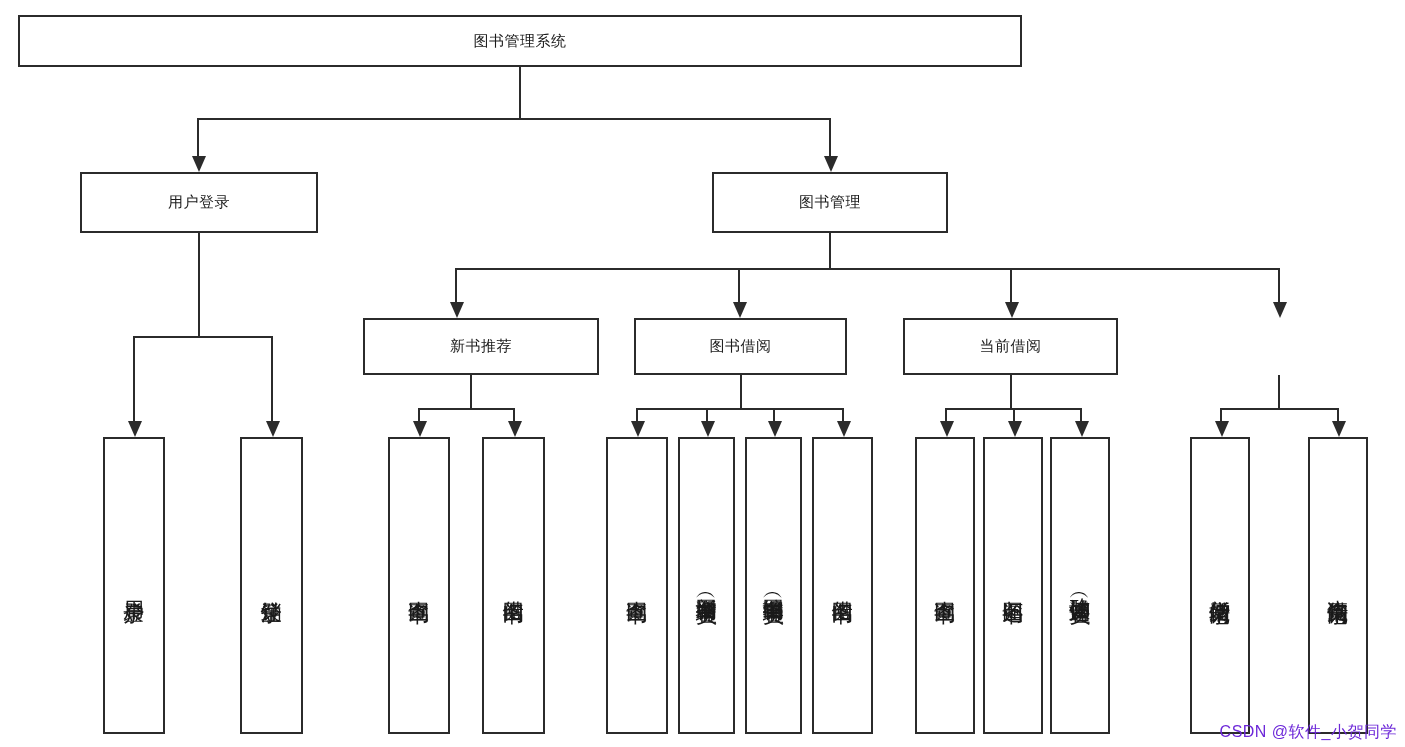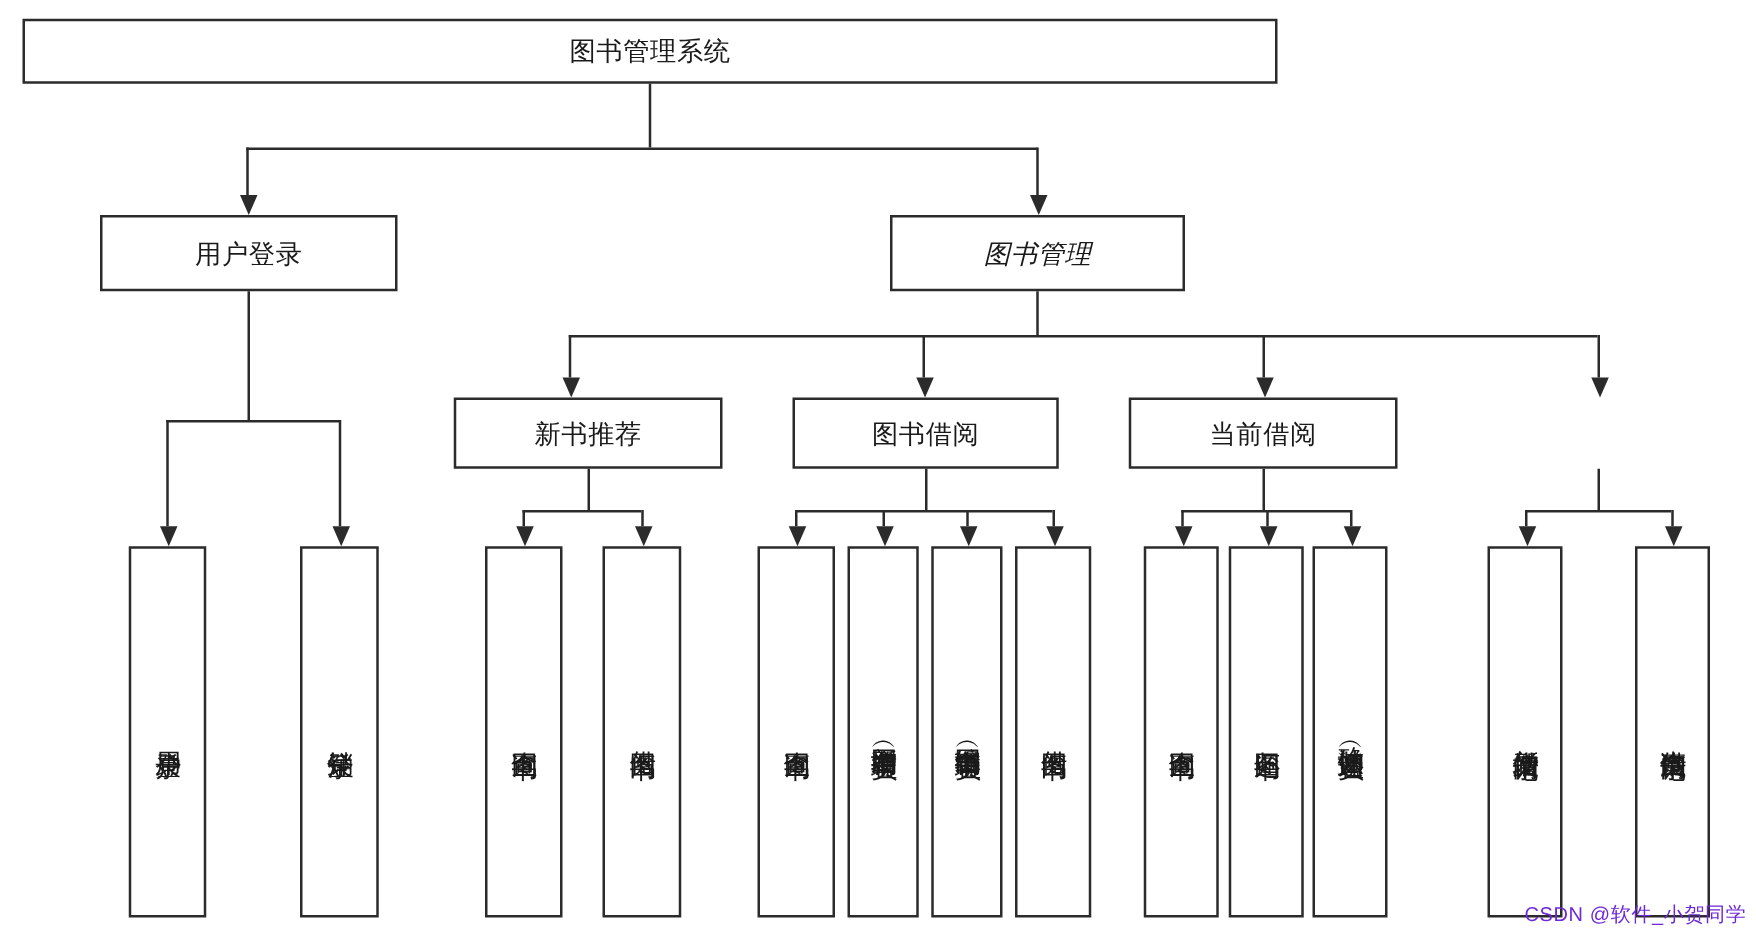--- a/index.html
+++ b/index.html
@@ -22,21 +22,21 @@
     box-sizing: border-box;
     border: 2px solid #2b2b2b;
     background: #ffffff;
     display: flex;
     align-items: center;
     justify-content: center;
     color: #1a1a1a;
     text-align: center;
   }
   .node.horiz {
-    font-size: 21px;
+    font-size: 15px;
     letter-spacing: 0.5px;
   }
   .node.vert {
     writing-mode: vertical-rl;
     text-orientation: upright;
     font-size: 21px;
     line-height: 1.12;
     letter-spacing: 1px;
     align-items: center;
     justify-content: center;
@@ -84,40 +84,40 @@
     </div>
     <div class="vline" style="left: 519px; top: 67px; height: 51px;"></div>
     <div class="hline" style="left: 197px; top: 118px; width: 633px;"></div>
     <div class="vline" style="left: 197px; top: 118px; height: 38px;"></div>
     <div class="arrow" style="left: 192px; top: 156px;"></div>
     <div class="vline" style="left: 829px; top: 118px; height: 38px;"></div>
     <div class="arrow" style="left: 824px; top: 156px;"></div>
     <div class="node horiz" style="left: 80px; top: 172px; width: 238px; height: 61px;">
       <span>用户登录</span>
     </div>
-    <div class="node horiz" style="left: 712px; top: 172px; width: 236px; height: 61px; font-style: italic;">
+    <div class="node horiz" style="left: 712px; top: 172px; width: 236px; height: 61px;">
       <span>图书管理</span>
     </div>
     <div class="vline" style="left: 198px; top: 233px; height: 103px;"></div>
     <div class="hline" style="left: 133px; top: 336px; width: 139px;"></div>
     <div class="vline" style="left: 133px; top: 336px; height: 85px;"></div>
     <div class="arrow" style="left: 128px; top: 421px;"></div>
     <div class="vline" style="left: 271px; top: 336px; height: 85px;"></div>
     <div class="arrow" style="left: 266px; top: 421px;"></div>
     <div class="vline" style="left: 829px; top: 233px; height: 35px;"></div>
     <div class="hline" style="left: 455px; top: 268px; width: 823px;"></div>
     <div class="vline" style="left: 455px; top: 268px; height: 34px;"></div>
     <div class="arrow" style="left: 450px; top: 302px;"></div>
     <div class="vline" style="left: 738px; top: 268px; height: 34px;"></div>
     <div class="arrow" style="left: 733px; top: 302px;"></div>
     <div class="vline" style="left: 1010px; top: 268px; height: 34px;"></div>
     <div class="arrow" style="left: 1005px; top: 302px;"></div>
     <div class="vline" style="left: 1278px; top: 268px; height: 34px;"></div>
     <div class="arrow" style="left: 1273px; top: 302px;"></div>
-    <div class="node horiz" style="left: 363px; top: 318px; width: 215px; height: 57px;">
+    <div class="node horiz" style="left: 363px; top: 318px; width: 236px; height: 57px;">
       <span>新书推荐</span>
     </div>
     <div class="node horiz" style="left: 903px; top: 318px; width: 215px; height: 57px;">
       <span>当前借阅</span>
     </div>
     <div class="node horiz" style="left: 634px; top: 318px; width: 213px; height: 57px;">
       <span>图书借阅</span>
     </div>
     <div class="vline" style="left: 470px; top: 375px; height: 33px;"></div>
     <div class="hline" style="left: 418px; top: 408px; width: 95px;"></div>

